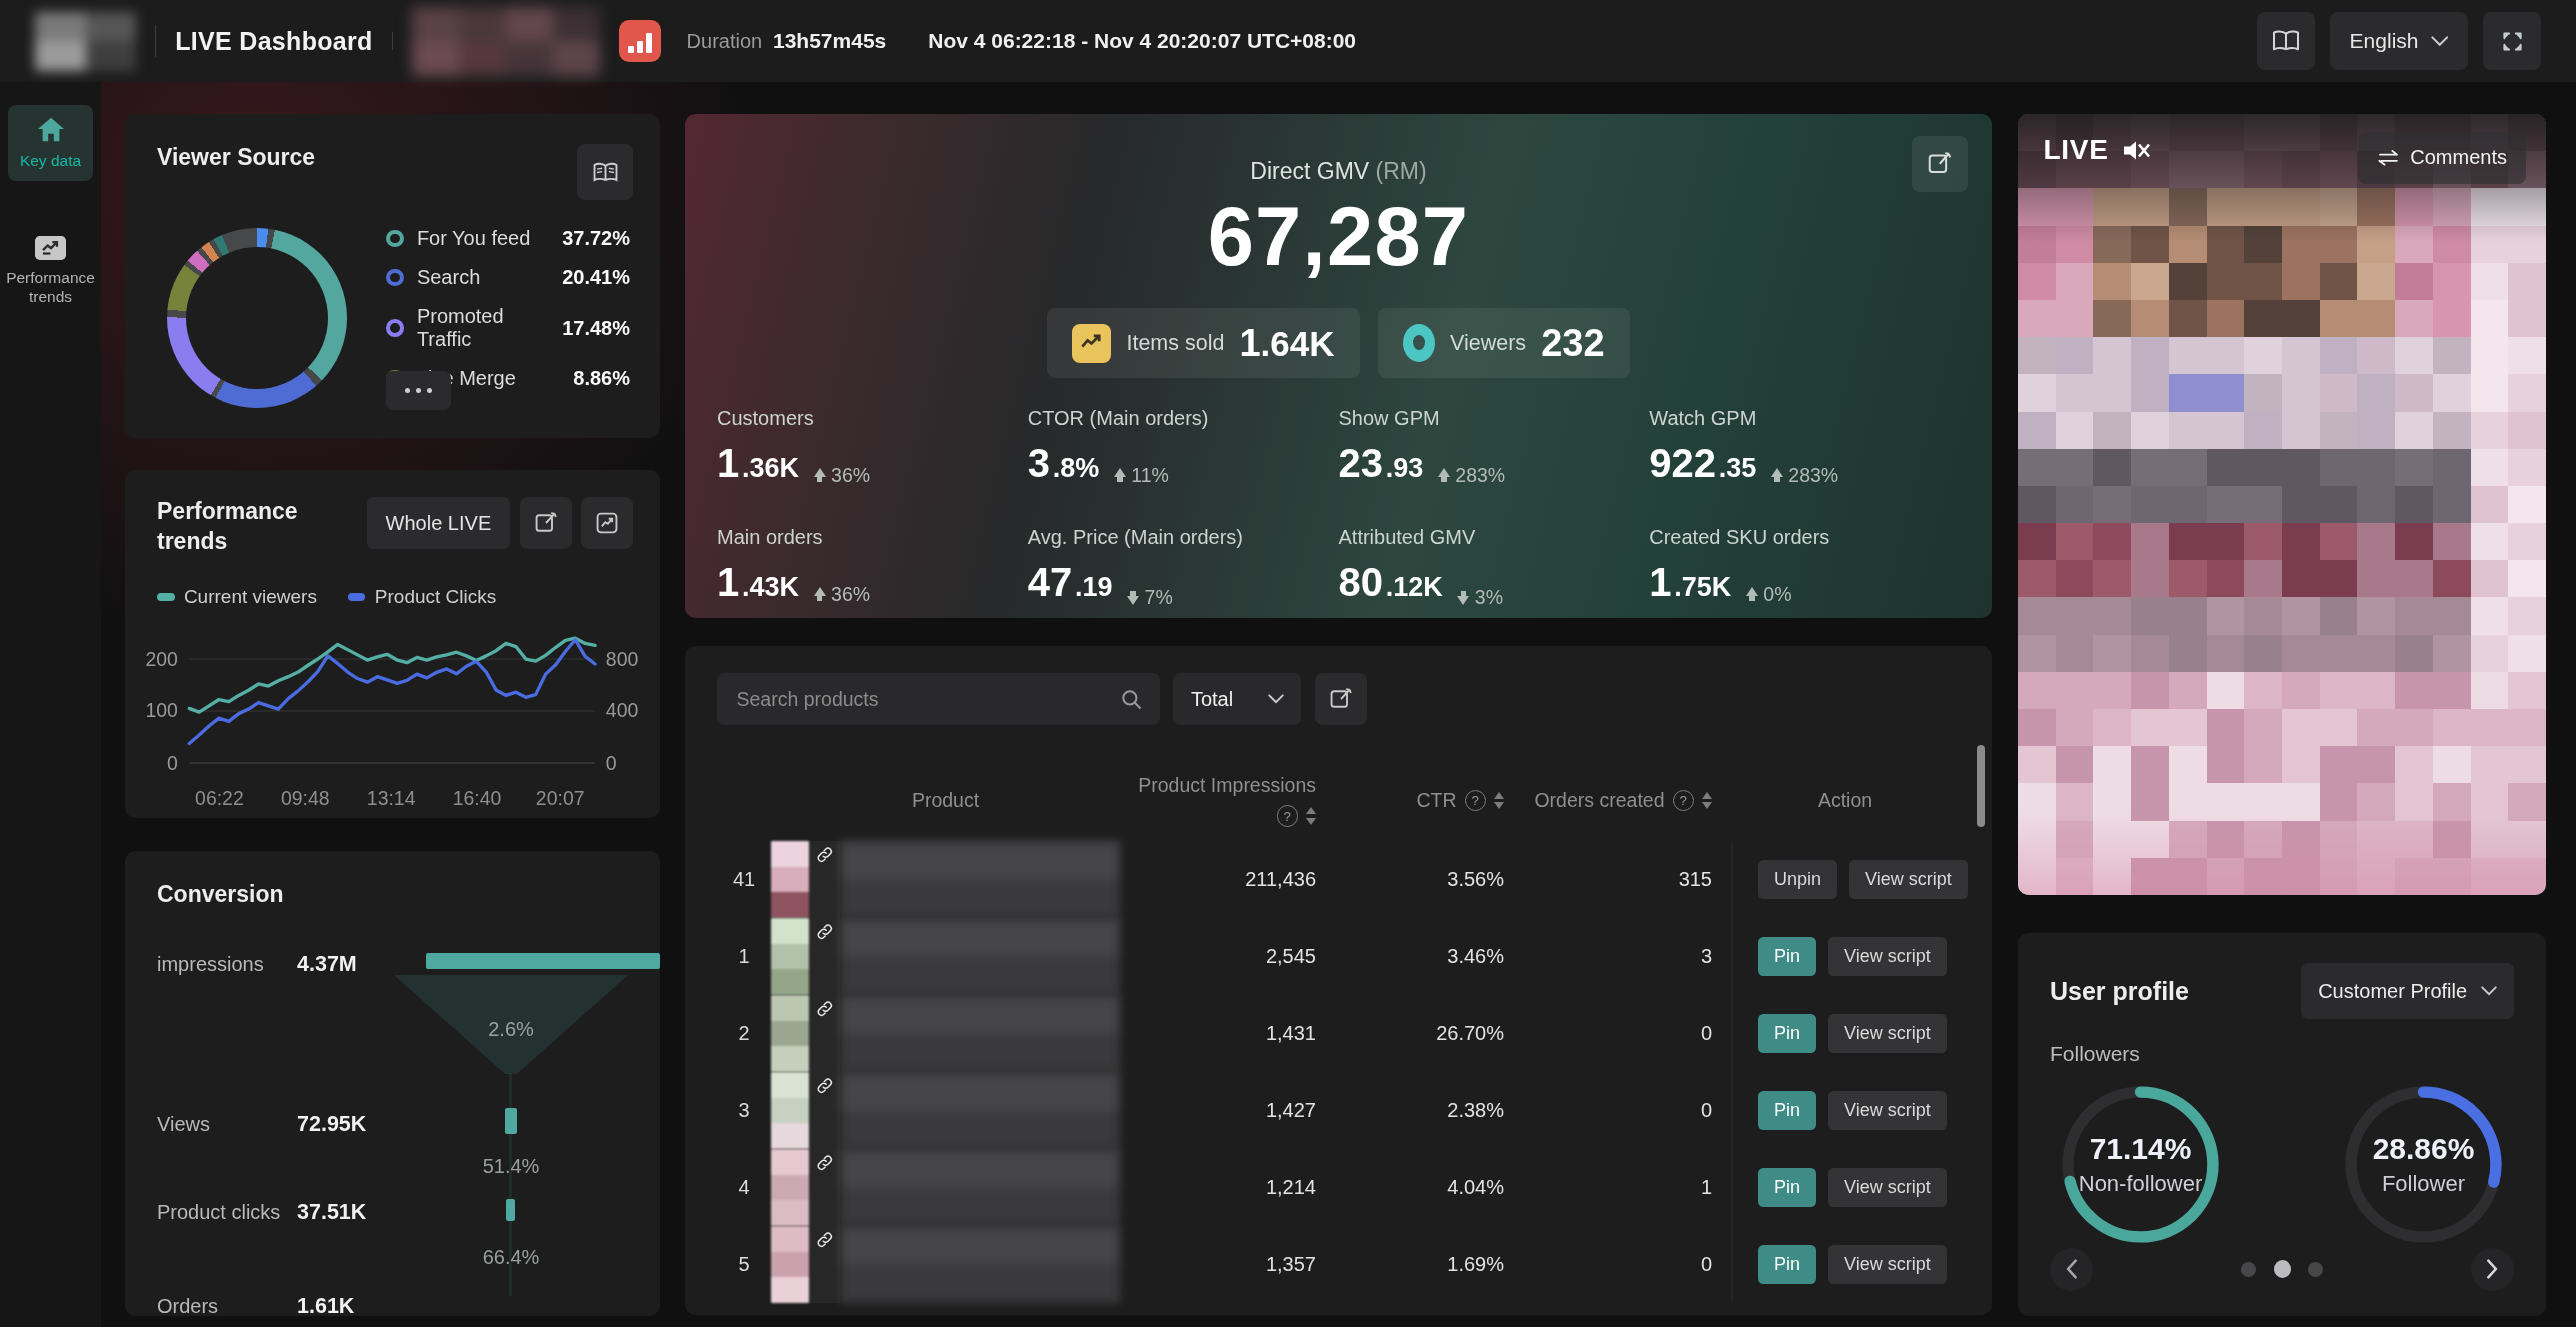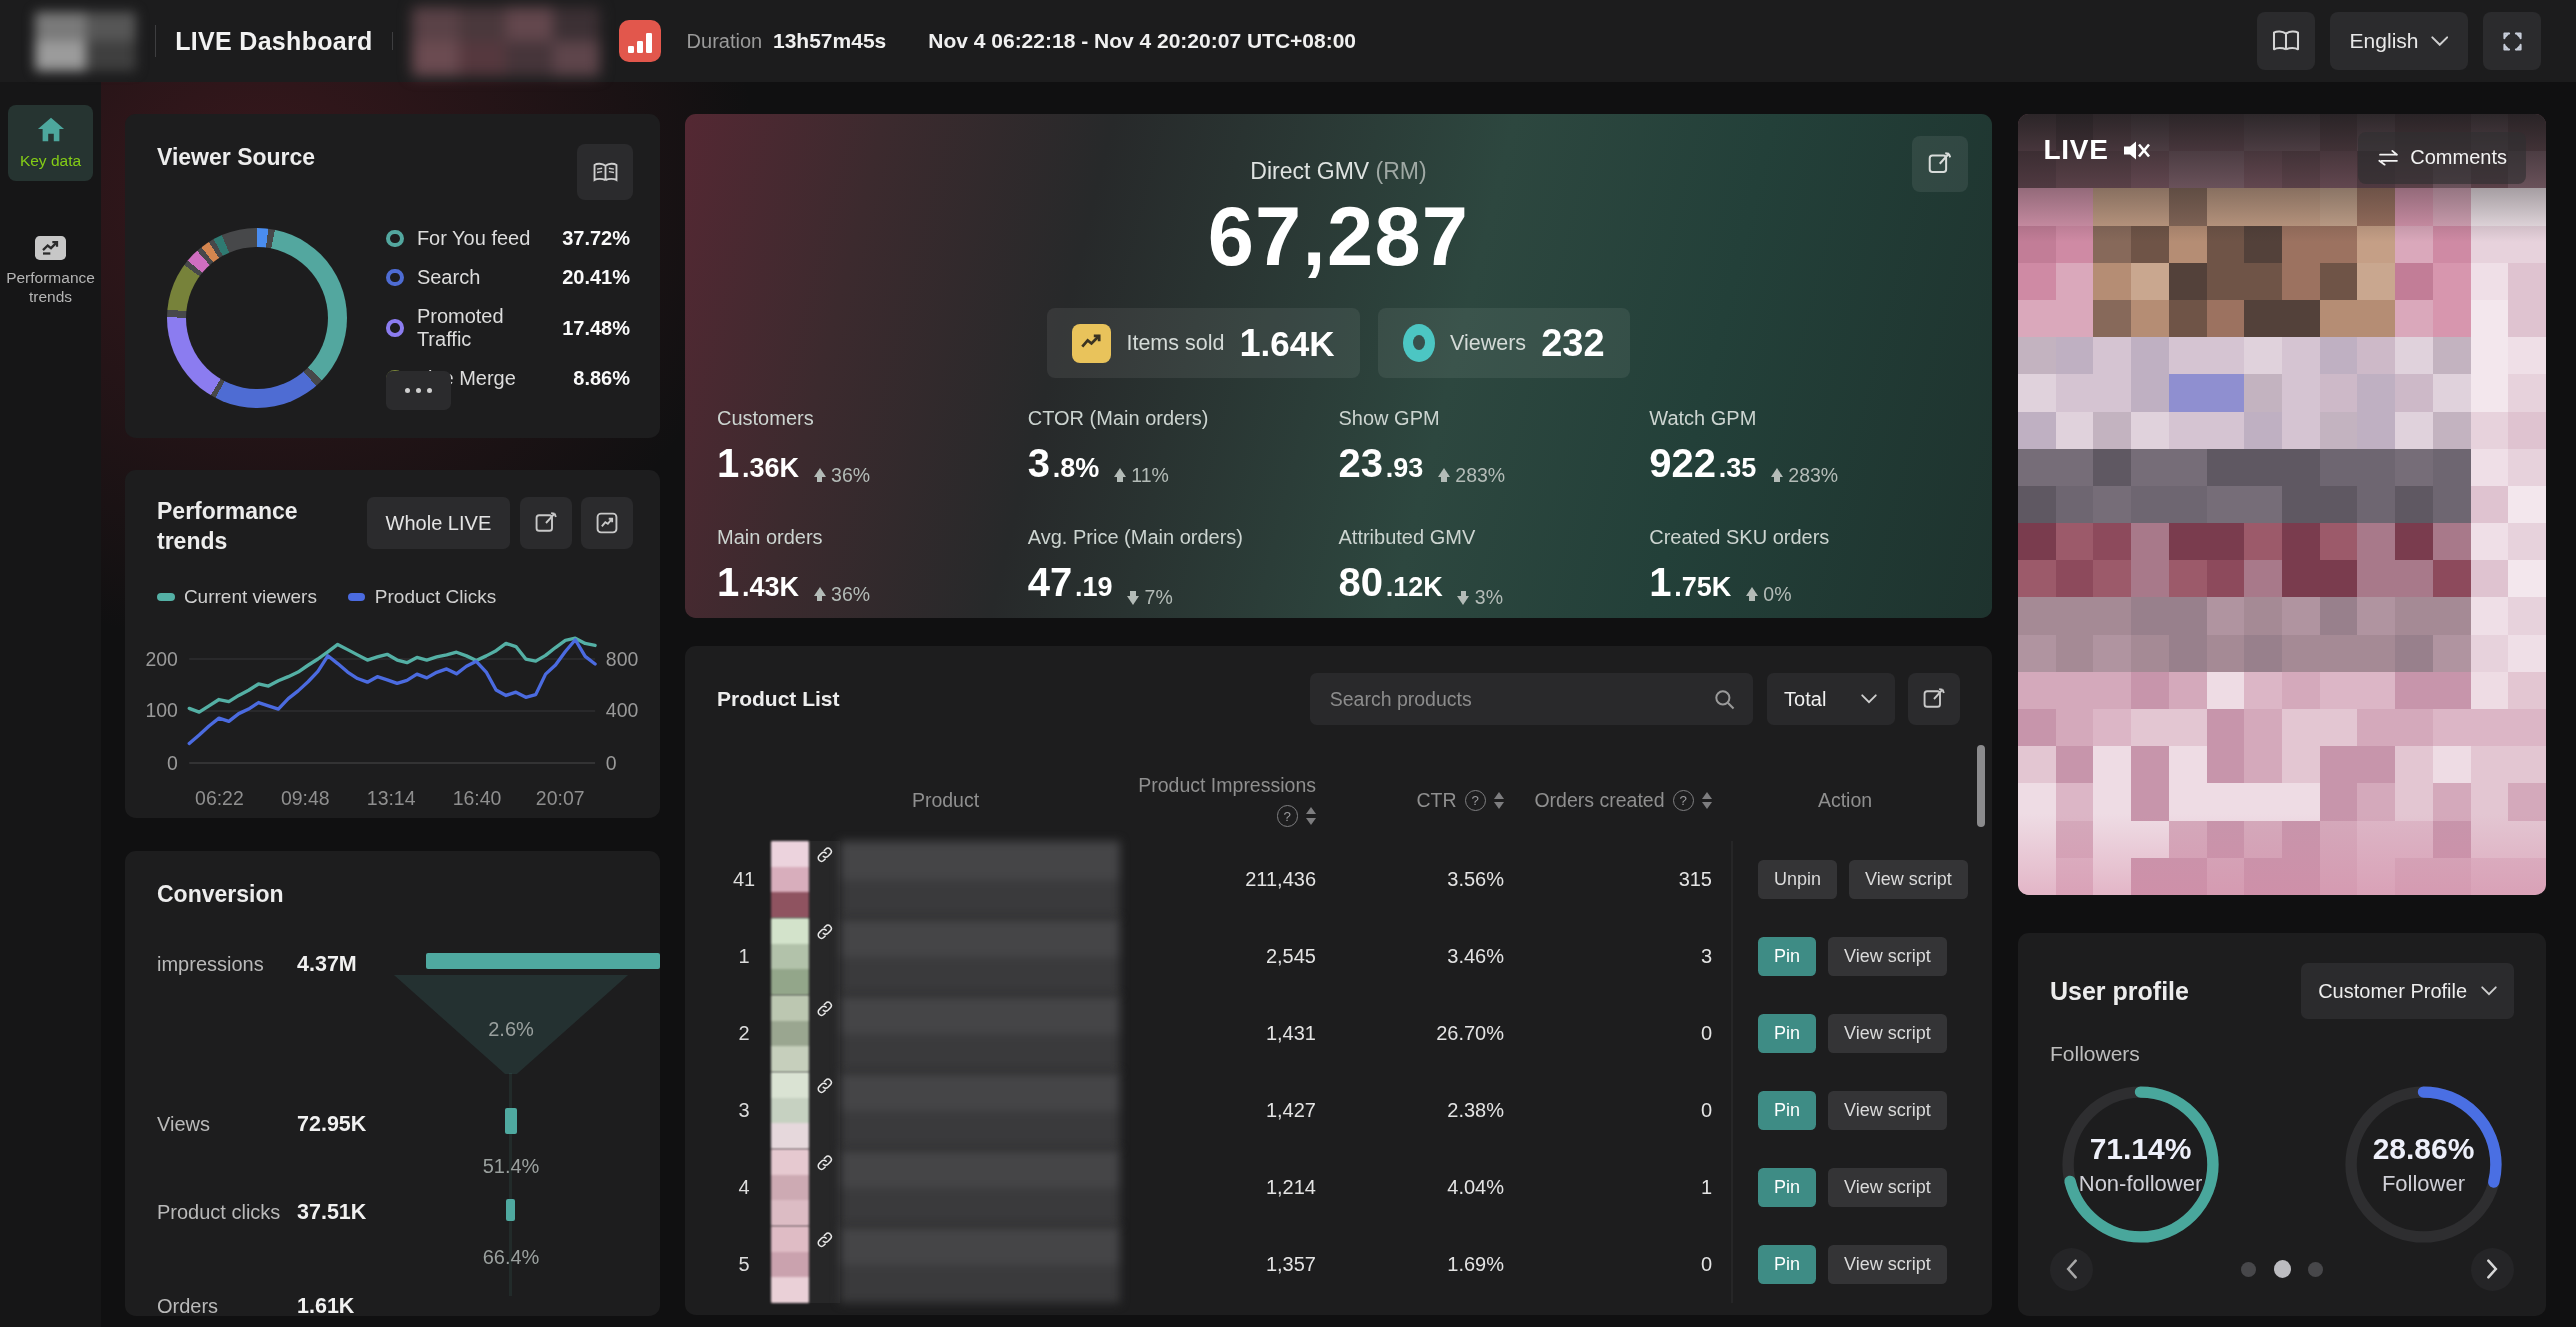--- a/index.html
+++ b/index.html
@@ -29,21 +29,21 @@
   .icon-btn.sq{width:58px;height:58px;}
   .lang-btn{height:58px;padding:0 20px;background:#2b2b2d;border-radius:8px;display:flex;align-items:center;
             gap:12px;font-size:21px;color:#e8e8e8;cursor:pointer;}
   
   .sidebar{position:absolute;left:0;top:82px;width:101px;bottom:0;background:#161617;z-index:4;
            display:flex;flex-direction:column;align-items:center;padding-top:23px;gap:44px;}
   .side-item{display:flex;flex-direction:column;align-items:center;gap:8px;cursor:pointer;width:85px;
              padding:10.8px 2.7px;border-radius:8px;}
   .side-item.active{background:#263431;}
   .side-item .s-label{font-size:15.5px;color:#b4b4b4;text-align:center;line-height:1.25;}
-  .side-item.active .s-label{color:#84cc16;}
+  .side-item.active .s-label{color:#14b8a6;}
   .mini-chart-box{width:31px;height:24px;background:#c7c7c7;border-radius:4.7px;display:flex;align-items:center;justify-content:center;}
   
   .glow{position:absolute;left:94px;top:74px;width:739px;height:638px;z-index:0;pointer-events:none;
         background:radial-gradient(ellipse at 22% 18%, rgba(150,42,56,.30), transparent 62%);}
   
   .panel{position:absolute;background:#1d1d1e;border-radius:10.8px;z-index:1;}
   .p-title{font-size:23px;font-weight:700;color:#ededed;}
   
   #vs{left:125px;top:114px;width:535px;height:324px;padding:30px 27px 0 32px;}
   #vs .head{display:flex;justify-content:space-between;align-items:flex-start;}
@@ -521,21 +521,20 @@
               </span>
       <span class="pct">0%</span>
             </span>
           </div>
         </div>
       </div>
   </div>
 
   <div class="panel" id="pl">
     <div class="pl-head">
-      <div class="p-title">Product List</div>
       <div class="search">
         <input type="text" placeholder="Search products" style="">
         <svg width="23" height="23" viewBox="0 0 28 28">
           <circle cx="12" cy="12" r="8" stroke="#9a9a9a" stroke-width="2.4" fill="none"></circle>
           <line x1="18" y1="18" x2="25" y2="25" stroke="#9a9a9a" stroke-width="2.4"></line>
         </svg>
       </div>
       <div class="total-dd">
         <span>Total</span>
         <svg width="16" height="10" viewBox="0 0 26 16">

